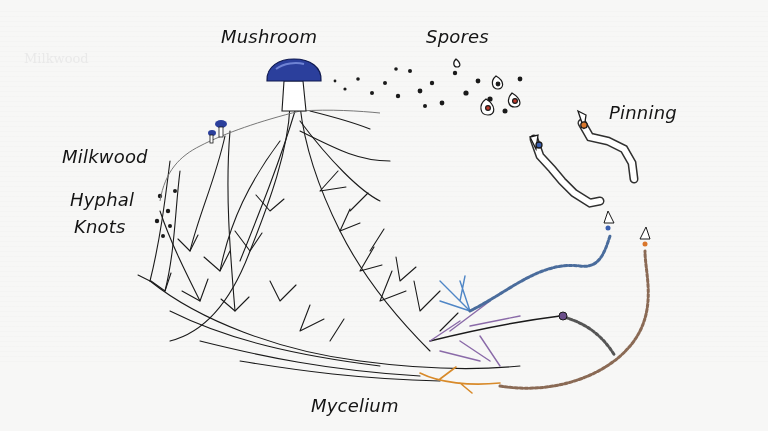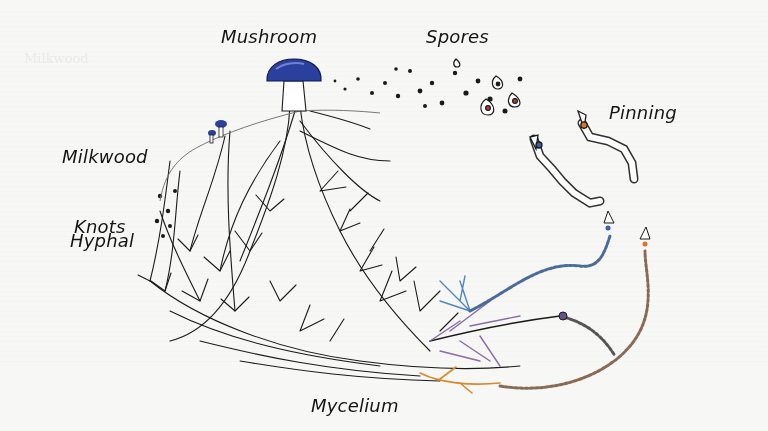--- a/index.html
+++ b/index.html
@@ -129,17 +129,17 @@
       <path d="M582 112 L590 126 L608 130 L624 138 L632 152 L634 168" fill="none" stroke-width="9" stroke-linecap="round" opacity="0.9"></path>
       <path d="M582 112 L590 126 L608 130 L624 138 L632 152 L634 168" fill="none" stroke="#fff" stroke-width="6" stroke-linecap="round"></path>
       <path d="M578 100 l8 4 l-2 14 z" fill="#fff"></path>
       <circle cx="584" cy="114" r="3.2" fill="#d9762b"></circle>
     </g>
   </svg>
 
   <div class="label" style="left:221px;top:15px;">Mushroom</div>
   <div class="label" style="left:426px;top:15px;">Spores</div>
   <div class="label" style="left:62px;top:135px;">Milkwood</div>
-  <div class="label" style="left:70px;top:178px;margin-top:41px;">Hyphal</div>
+  <div class="label" style="left:70px;top:178px;">Hyphal</div>
   <div class="label" style="left:74px;top:205px;text-align:right;">Knots</div>
   <div class="label" style="left:609px;top:91px;">Pinning</div>
   <div class="label" style="left:311px;top:384px;">Mycelium</div>
 </div>
 
 </body></html>

